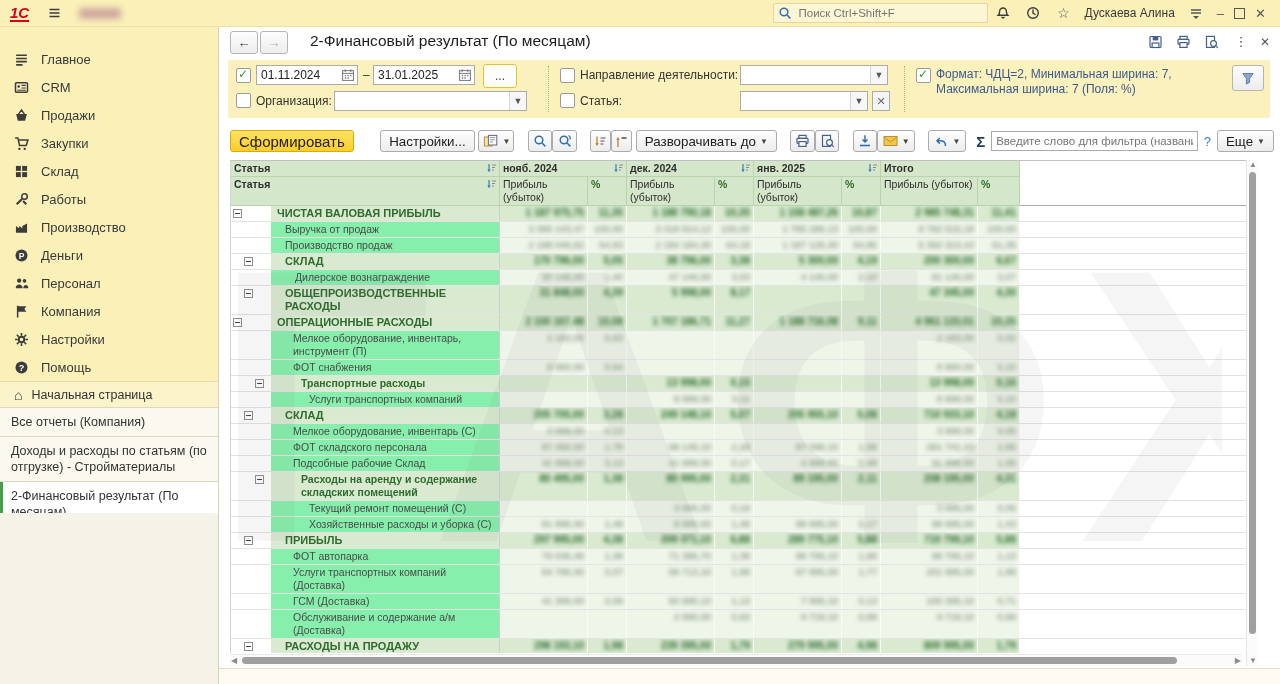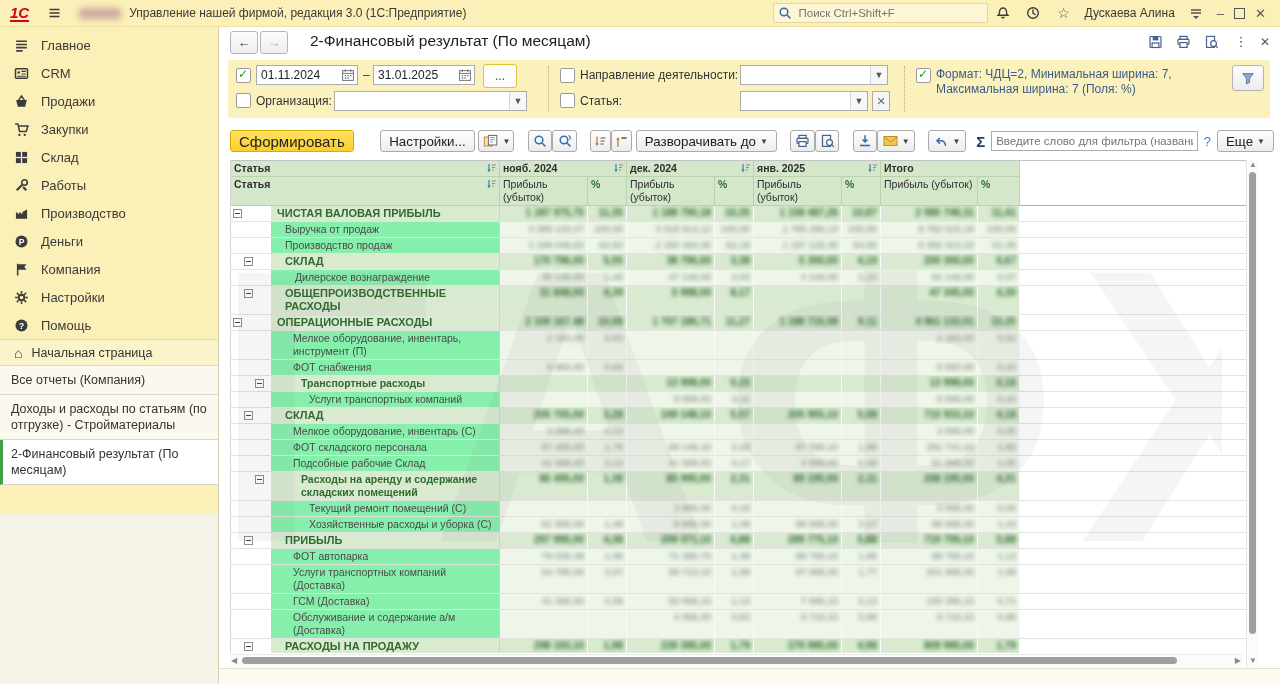--- a/index.html
+++ b/index.html
@@ -102,21 +102,20 @@
 <body>
 
 <div class="topbar">
   <span class="logo1c">1С</span>
   <span class="tb-ico">
       <svg width="15" height="14" viewBox="0 0 14 14">
         <path d="M2 3.5h10M2 7h10M2 10.5h10" stroke="#3c3c3c" stroke-width="1.6"></path>
       </svg>
     </span>
   <span class="blurbadge"></span>
-  <span class="tb-title">Управление нашей фирмой, редакция 3.0  (1С:Предприятие)</span>
   <div class="tb-search">
     <span>
         <svg width="14" height="14" viewBox="0 0 14 14">
           <circle cx="6" cy="6" r="3.8" stroke="#2f6fb2" stroke-width="1.5" fill="none"></circle>
           <path d="M9 9l3.4 3.4" stroke="#2f6fb2" stroke-width="1.5"></path>
         </svg>
       </span>
     <input placeholder="Поиск Ctrl+Shift+F" style="">
   </div>
   <span class="tb-ico">
@@ -140,21 +139,21 @@
       </svg>
     </span>
   <div class="winctl">
     <span>–</span>
     <span style="font-size:10px;border:1px solid #555;width:9px;height:9px;display:inline-block"></span>
     <span>✕</span>
   </div>
 </div>
 
 <div class="sidebar">
-  <div id="menu" style="padding-top:5px">
+  <div id="menu" style="padding-top:19px">
       <div class="mi">
         <span class="mic">
           <svg width="15" height="15" viewBox="0 0 14 14">
             <path d="M2 3h10M2 6h10M2 9h10M2 12h6" stroke="#3c3c3c" stroke-width="1.5"></path>
           </svg>
         </span>
         <span>Главное</span>
       </div>
       <div class="mi">
         <span class="mic">
@@ -215,20 +214,31 @@
         <span>Производство</span>
       </div>
       <div class="mi">
         <span class="mic">
           <svg width="15" height="15" viewBox="0 0 14 14">
             <circle cx="7" cy="7" r="5.6" fill="#3c3c3c"></circle>
             <text x="7" y="9.8" font-size="8" font-weight="bold" fill="#fff" text-anchor="middle" font-family="sans-serif">P</text>
           </svg>
         </span>
         <span>Деньги</span>
+      </div>
+      <div class="mi">
+        <span class="mic">
+          <svg width="15" height="15" viewBox="0 0 14 14">
+            <circle cx="4.8" cy="4.4" r="2" fill="#3c3c3c"></circle>
+            <path d="M1.6 11.4c0-2.2 1.5-3.4 3.2-3.4s3.2 1.2 3.2 3.4z" fill="#3c3c3c"></path>
+            <circle cx="9.8" cy="4.6" r="1.7" fill="#3c3c3c"></circle>
+            <path d="M8.6 11.4c.2-2 1.2-3 2.4-3 1.3 0 2.3 1 2.4 3z" fill="#3c3c3c"></path>
+          </svg>
+        </span>
+        <span>Персонал</span>
       </div>
       <div class="mi">
         <span class="mic">
           <svg width="15" height="15" viewBox="0 0 14 14">
             <path d="M3.4 1.6v11" stroke="#3c3c3c" stroke-width="1.4"></path>
             <path d="M3.4 2h8.2l-2 2.6 2 2.6H3.4z" fill="#3c3c3c"></path>
           </svg>
         </span>
         <span>Компания</span>
       </div>

